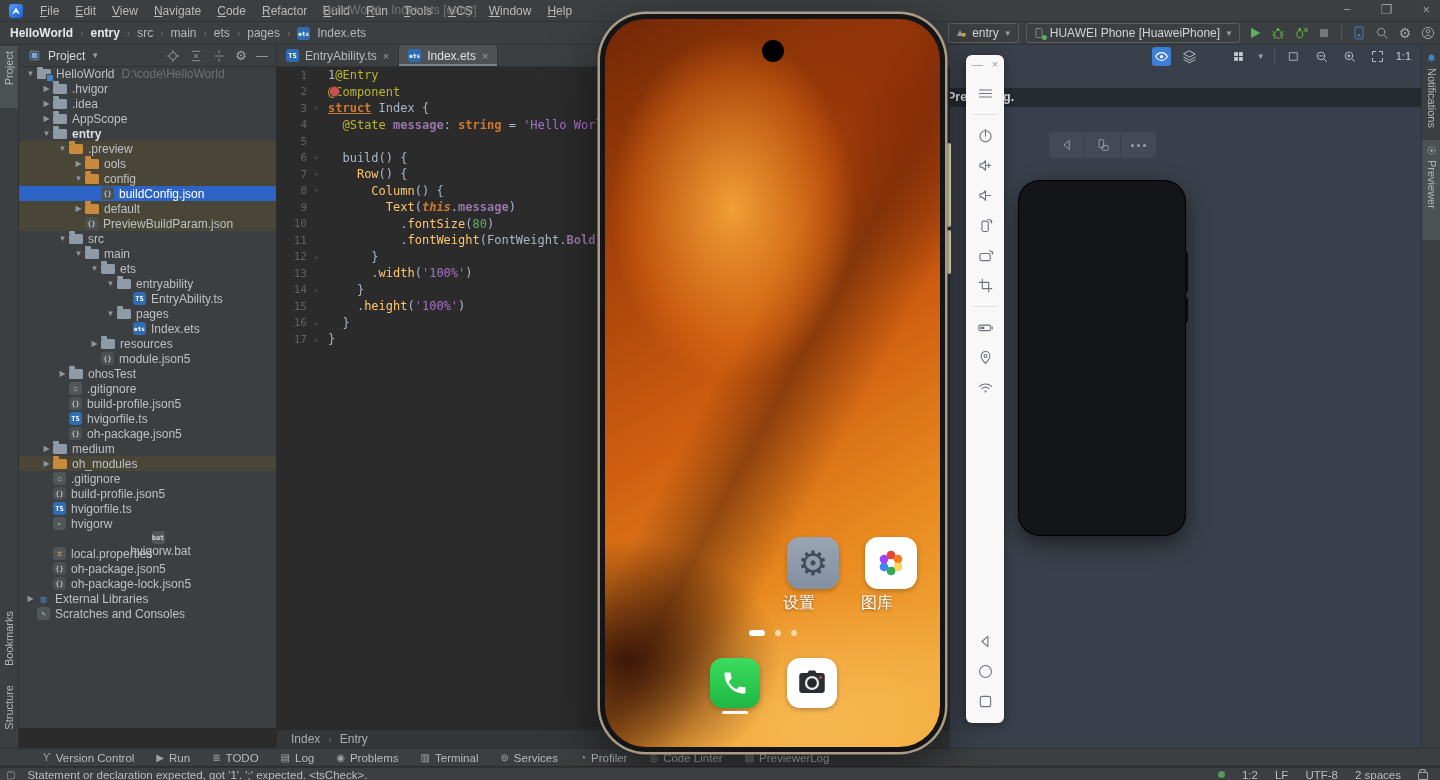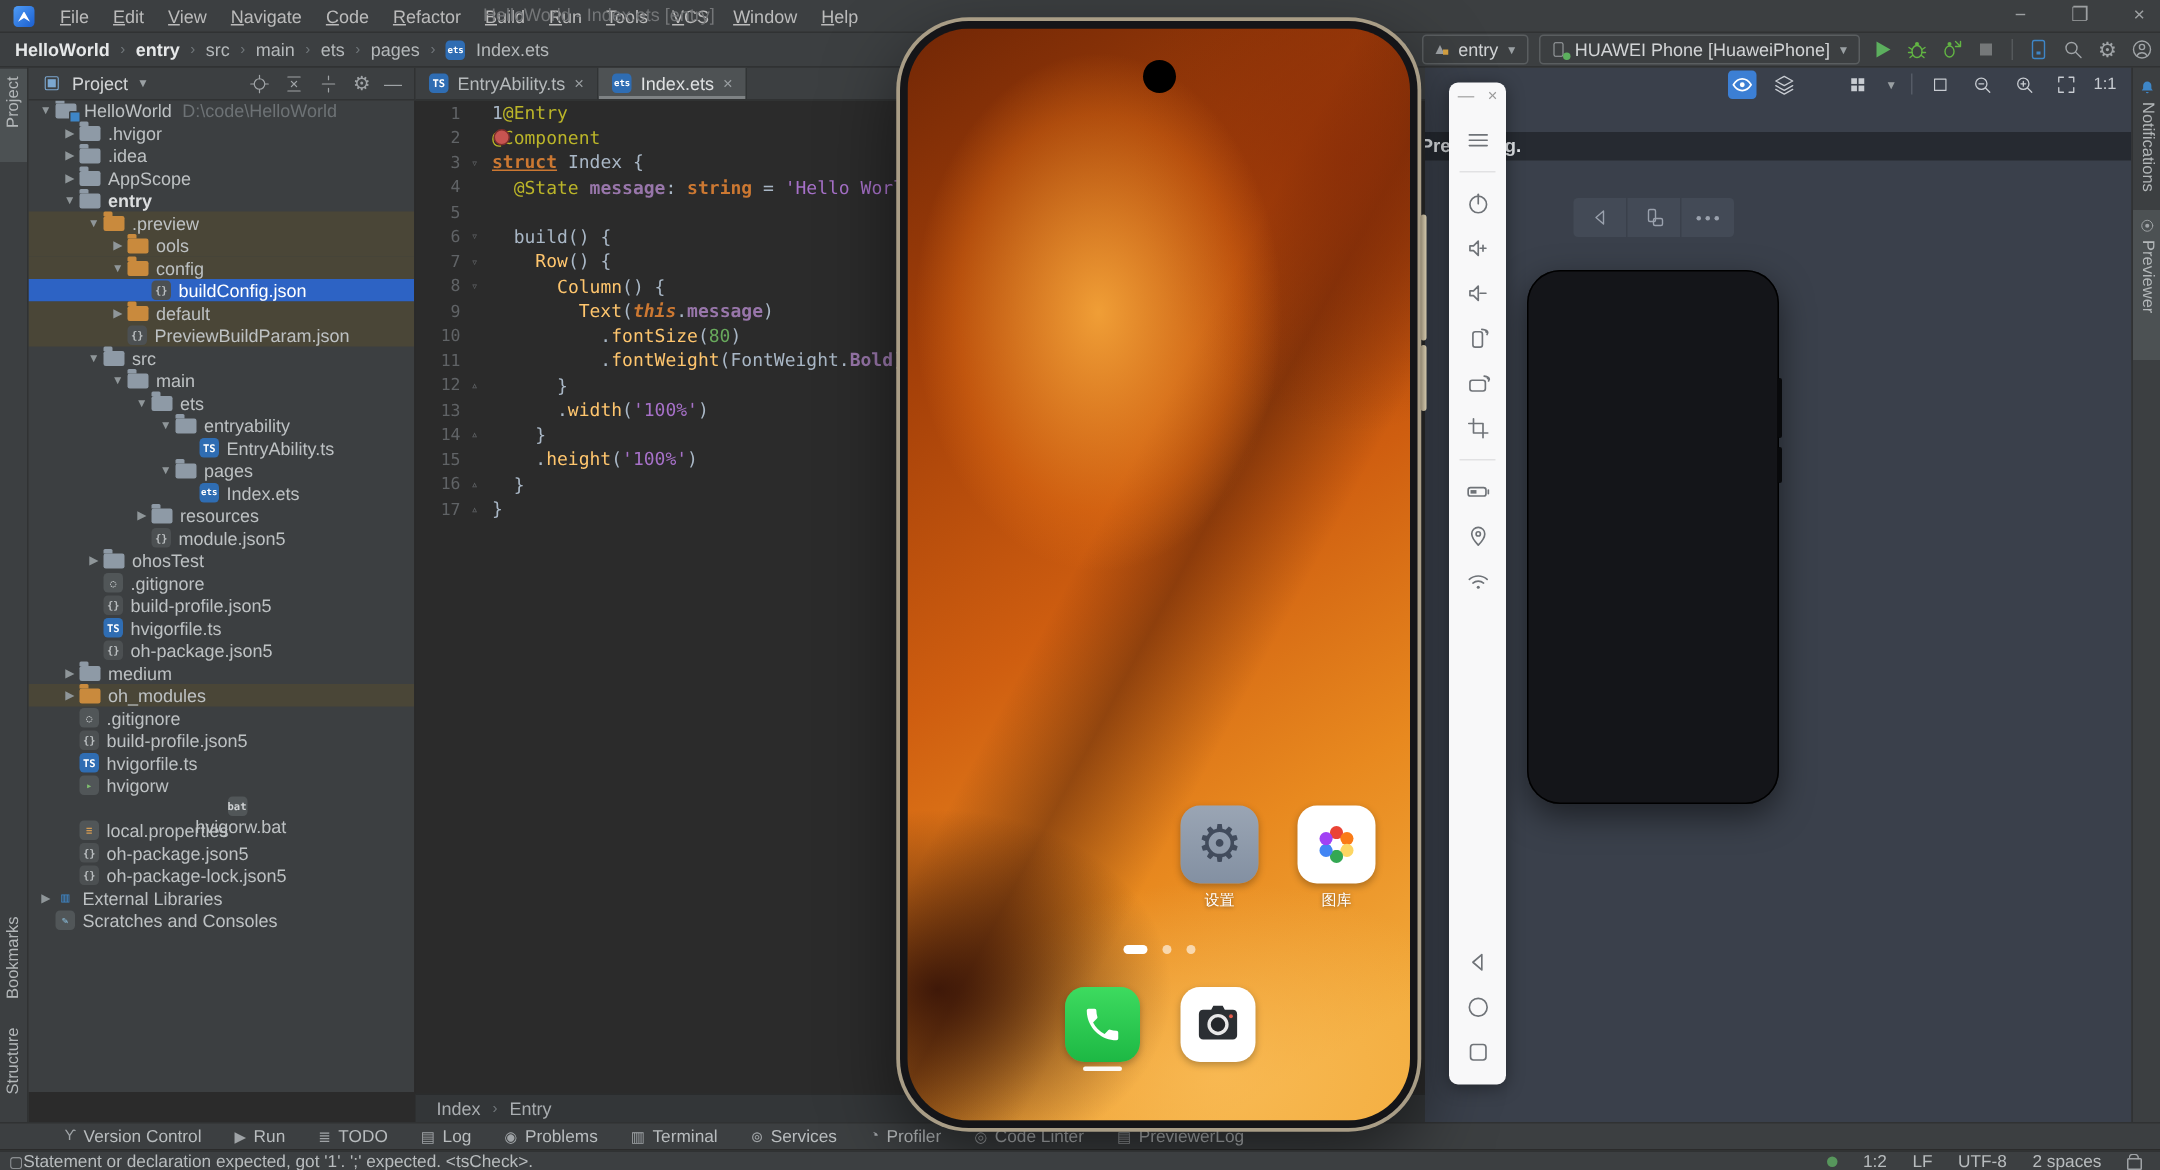--- a/index.html
+++ b/index.html
@@ -110,42 +110,42 @@
     background:
       radial-gradient(ellipse 170px 240px at 38% 26%,rgba(252,174,62,.85),rgba(240,122,24,.35) 55%,rgba(240,122,24,0) 72%),
       radial-gradient(ellipse 260px 200px at 6% 88%,rgba(44,12,6,.85),rgba(44,12,6,0) 60%),
       radial-gradient(ellipse 220px 280px at 88% 12%,rgba(140,46,8,.8),rgba(140,46,8,0) 65%),
       linear-gradient(118deg,rgba(0,0,0,0) 42%,rgba(48,12,4,.42) 52%,rgba(0,0,0,0) 64%),
       radial-gradient(ellipse 300px 200px at 62% 96%,rgba(250,190,90,.75),rgba(250,190,90,0) 65%),
       linear-gradient(150deg,#722706 0%,#a64109 26%,#cf5e10 50%,#e8891f 72%,#f2ab3c 92%)}
   .punch{position:absolute;left:50%;top:21px;transform:translateX(-50%);width:22px;height:22px;background:#000;border-radius:50%}
   .app{position:absolute;width:52px;height:52px;border-radius:13px;display:flex;align-items:center;justify-content:center;
        box-shadow:0 2px 5px rgba(0,0,0,.25)}
-  .app-label{position:absolute;width:60px;text-align:center;color:#fff;font-size:10px;text-shadow:0 1px 3px rgba(0,0,0,.45)}
+  .app-label{position:absolute;width:60px;text-align:left;color:#fff;font-size:16px;text-shadow:0 1px 3px rgba(0,0,0,.45)}
   .pagedots{position:absolute;top:611px;left:0;width:100%;display:flex;justify-content:center;align-items:center;gap:10px}
   .pagedots .pill{width:16px;height:6px;border-radius:3px;background:#fff}
   .pagedots .dot{width:6px;height:6px;border-radius:50%;background:rgba(255,255,255,.6)}
   .homeline{position:absolute;left:117px;top:692px;width:26px;height:3px;border-radius:2px;background:#fff;opacity:.95}
   .emu-btn{position:absolute;right:-6px;width:4px;background:linear-gradient(90deg,#8f8570,#d3c8ab);border-radius:2px;z-index:51}
   
   .emu-strip{position:absolute;left:966px;top:55px;width:38px;height:668px;background:#f8f8f9;border-radius:6px;
              box-shadow:0 2px 12px rgba(0,0,0,.4);z-index:60;display:flex;flex-direction:column;align-items:center}
   .strip-top{display:flex;gap:9px;margin-top:3px;color:#9a9a9a;font-size:11px;line-height:12px}
   .strip-ic{width:19px;height:19px;margin-top:11px;flex:none}
   .strip-div{width:24px;height:1px;background:#e1e1e3;margin-top:11px;flex:none}
   .strip-spacer{flex:1}
   
   .bottombar{position:absolute;left:0;top:748px;width:1440px;height:18px;background:#3c3f41;border-top:1px solid #303233;
              display:flex;align-items:center;padding-left:34px;box-sizing:border-box;gap:4px;z-index:30}
   .bb-item{display:flex;align-items:center;gap:5px;padding:0 9px;color:#b8bcbe;font-size:11.5px;height:100%}
   .bb-ic{color:#9fa3a6;font-size:10px}
   .statusbar{position:absolute;left:0;top:767px;width:1440px;height:13px;background:#3c3f41;border-top:1px solid #303233;
              display:flex;align-items:center;font-size:11.5px;color:#b8bcbe;z-index:70}
   .sb-winic{margin-left:6px;color:#9fa3a6;font-size:10px}
-  .sb-msg{margin-left:0}
+  .sb-msg{margin-left:12px}
   .sb-right{position:absolute;right:12px;display:flex;align-items:center;gap:17px}
   .gdot{width:7px;height:7px;border-radius:50%;background:#57965c}
   .lock{width:8px;height:6px;border:1px solid #9fa3a6;border-radius:1px;position:relative;margin-top:3px}
   .lock::before{content:"";position:absolute;left:0px;top:-4px;width:5px;height:3px;border:1px solid #9fa3a6;
                 border-bottom:none;border-radius:3px 3px 0 0}
   
   .sv{width:100%;height:100%;display:block}
   .sv .s{fill:none;stroke:#6f7378;stroke-width:1.4;stroke-linecap:round;stroke-linejoin:round}
   .sv .f{fill:#6f7378;stroke:none}
   .sv.lt .s{stroke:#c8ccd2}.sv.lt .f{fill:#c8ccd2}

